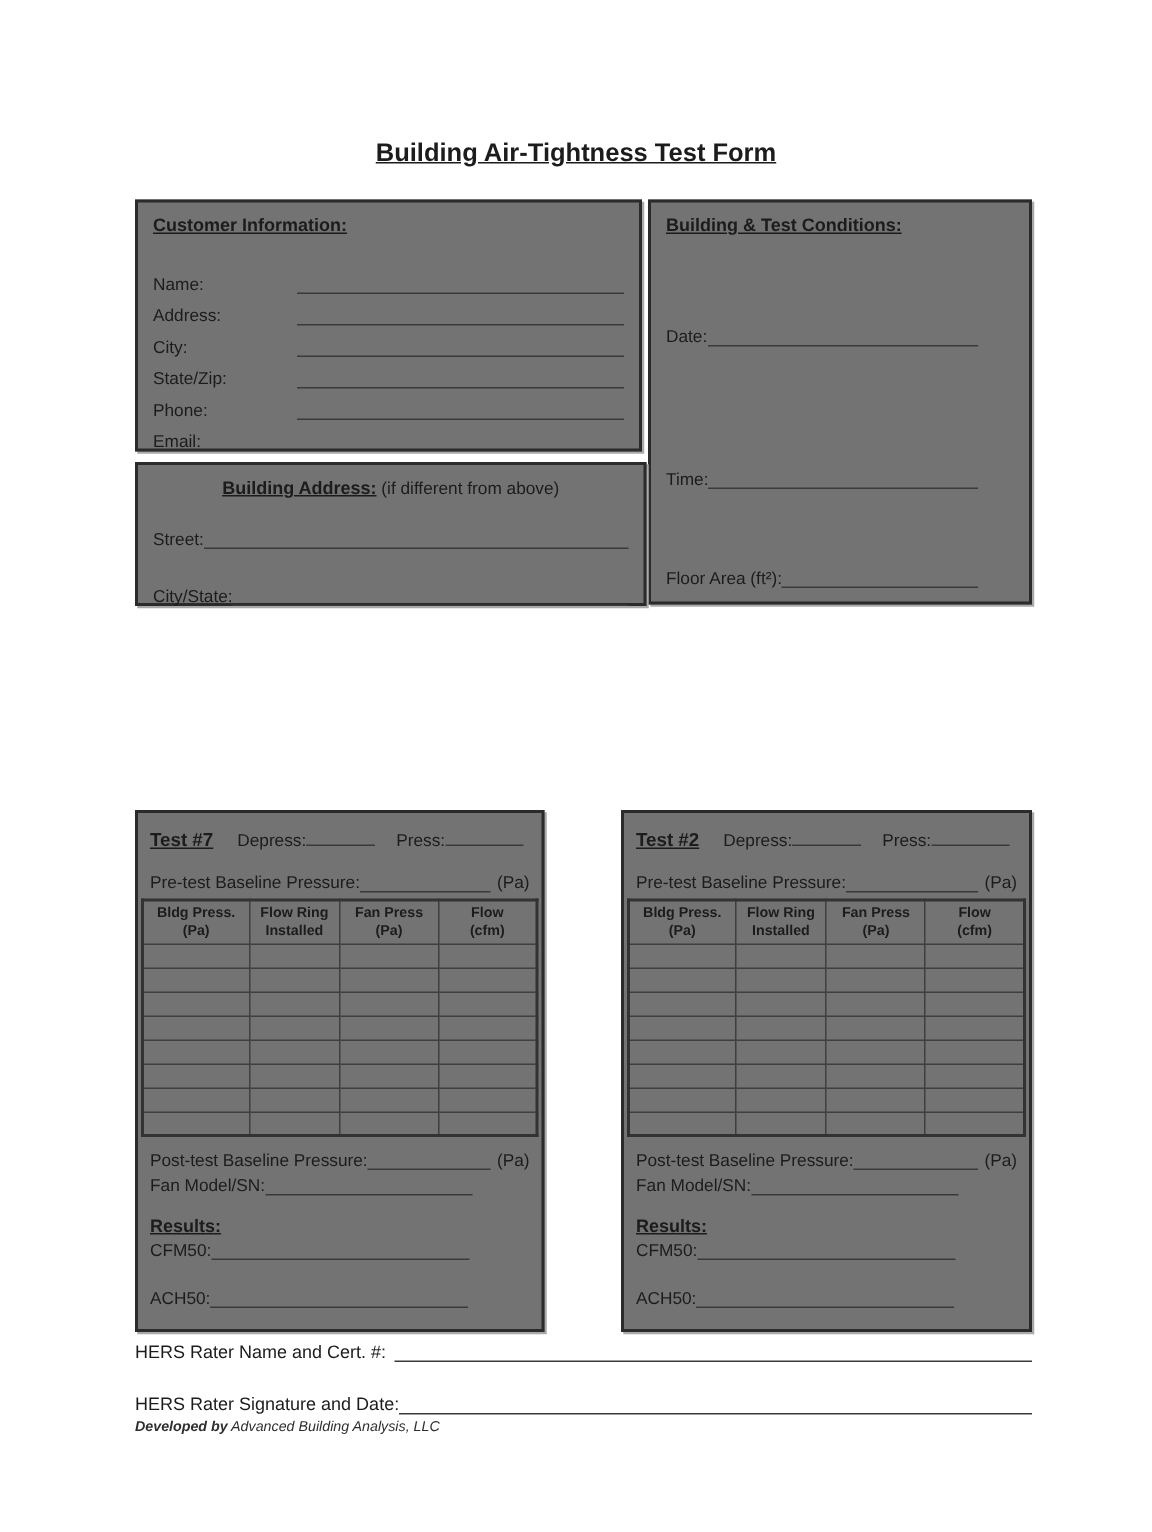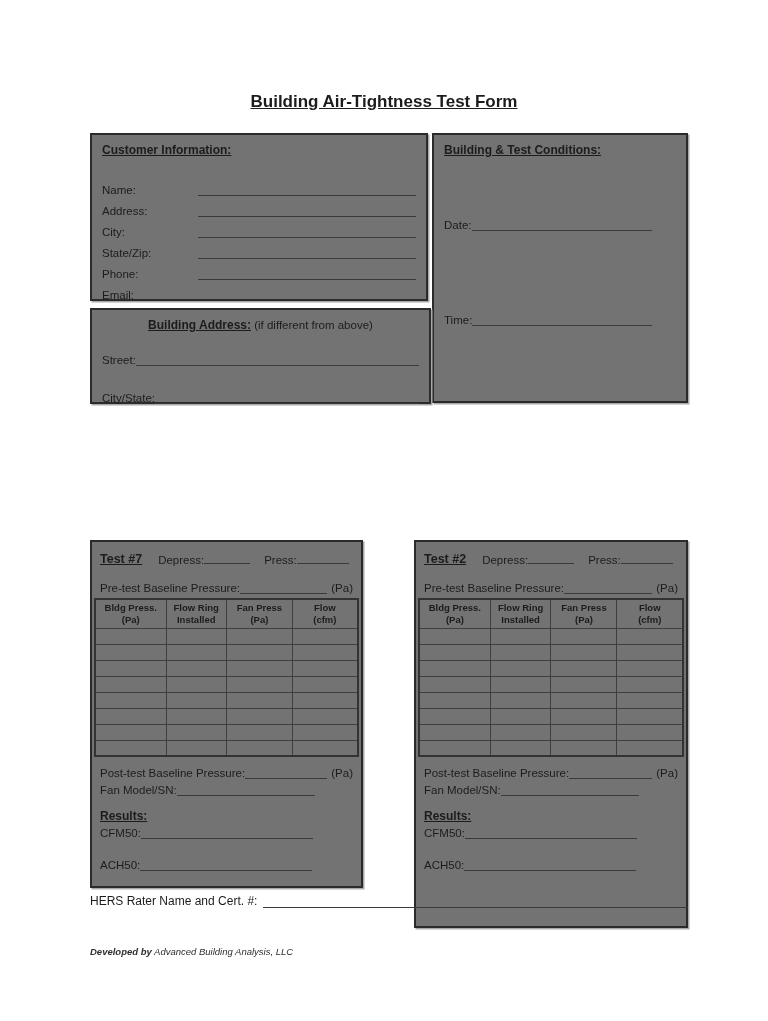--- a/index.html
+++ b/index.html
@@ -30,21 +30,21 @@
     border: 2px solid #2b2b2b;
     box-shadow: 1.5px 1.5px 0 #a9a9a9;
     background: #737373;
     padding: 8px 10px;
   }
   #customer-box   { left: 90px;  top: 133px; width: 338px; height: 168px; }
   #conditions-box { left: 432px; top: 133px; width: 256px; height: 270px; }
   #address-box    { left: 90px;  top: 308px; width: 341px; height: 96px; text-align: center;  }
   #comments-box   { left: 90px;  top: 409px; width: 598px; height: 124px; }
   #test1-box      { left: 90px;  top: 540px; width: 273px; height: 348px; padding: 8px; }
-  #test2-box      { left: 414px; top: 540px; width: 274px; height: 388px; padding: 8px; }
+  #test2-box      { left: 414px; top: 540px; width: 274px; height: 348px; padding: 8px; }
 
   .heading {
     font-weight: bold;
     text-decoration: underline;
     font-size: 12px;
     white-space: nowrap;
   }
   .note { font-size: 11.5px; font-weight: normal; text-decoration: none; }
 
   .field-row { display: flex; align-items: flex-end; height: 21px; }
@@ -153,20 +153,24 @@
   </section>
 
   <section class="box" id="conditions-box">
     <div class="heading">Building &amp; Test Conditions:</div>
     <div class="cond-row" id="cond-date">
       <span>Date:</span>
       <span class="fill grow"></span>
     </div>
     <div class="cond-row" id="cond-time">
       <span>Time:</span>
+      <span class="fill grow"></span>
+    </div>
+    <div class="cond-row" id="cond-floor">
+      <span>Floor Area (ft²):</span>
       <span class="fill grow"></span>
     </div>
   </section>
 
   <section class="box" id="address-box">
     <div>
       <span class="heading">Building Address:</span>
       <span class="note">(if different from above)</span>
     </div>
     <div class="addr-row" id="addr-street">
@@ -373,18 +377,22 @@
     <div class="result-row" id="t2-ach">
       <span>ACH50:</span>
       <span class="fill"></span>
     </div>
   </section>
 
   <div class="footer-row" id="footer-name">
     <span class="label">HERS Rater Name and Cert. #:</span>
     <span class="fill grow"></span>
   </div>
+  <div class="footer-row" id="footer-sig">
+    <span class="label">HERS Rater Signature and Date:</span>
+    <span class="fill grow"></span>
+  </div>
   <div class="developed">
     <span class="dev-bold">Developed by</span>
     <span>Advanced Building Analysis, LLC</span>
   </div>
 
 </div>
 
 </body></html>

